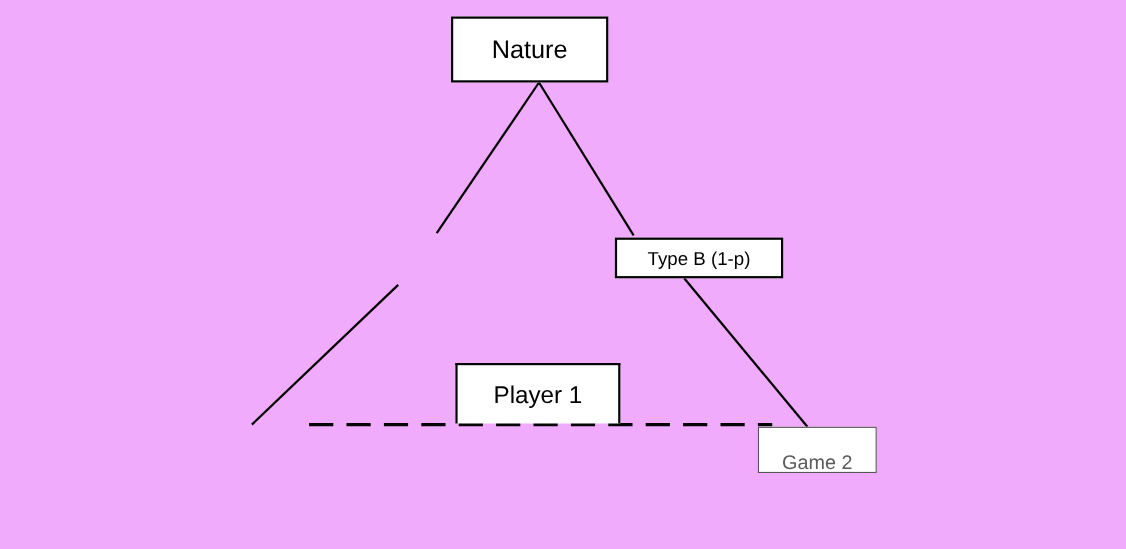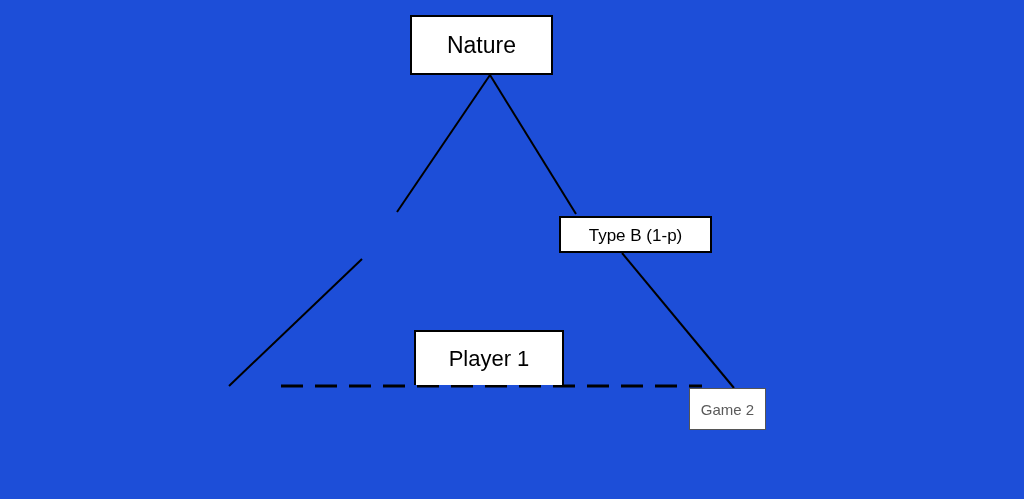--- a/index.html
+++ b/index.html
@@ -10,21 +10,21 @@
   body {
     width: 1024px;
     height: 499px;
     font-family: "Liberation Sans", sans-serif;
     overflow: hidden;
   }
   #canvas {
     position: relative;
     width: 1024px;
     height: 499px;
-    background: #1d4ed8;
+    background: #f0abfc;
   }
   #edges {
     position: absolute;
     left: 0;
     top: 0;
     width: 1024px;
     height: 499px;
   }
   .node {
     position: absolute;
@@ -80,26 +80,27 @@
     top: 385px;
     width: 101px;
     height: 42px;
     border: 2px solid #000000;
     font-size: 17px;
     z-index: 3;
   }
   .node-game2 {
     left: 689px;
     top: 388px;
-    width: 77px;
+    width: 108px;
     height: 42px;
     border: 1.5px solid #555555;
     color: #5a5a5a;
-    font-size: 15px;
+    font-size: 18px;
     z-index: 3;
+    align-items: flex-end;
   }
 </style>
 </head>
 <body>
 
 <div id="canvas">
 
   <svg id="edges" viewBox="0 0 1024 499">
     <line x1="490" y1="75" x2="397" y2="212" stroke="#000000" stroke-width="2"></line>
     <line x1="490" y1="75" x2="576" y2="214" stroke="#000000" stroke-width="2"></line>

